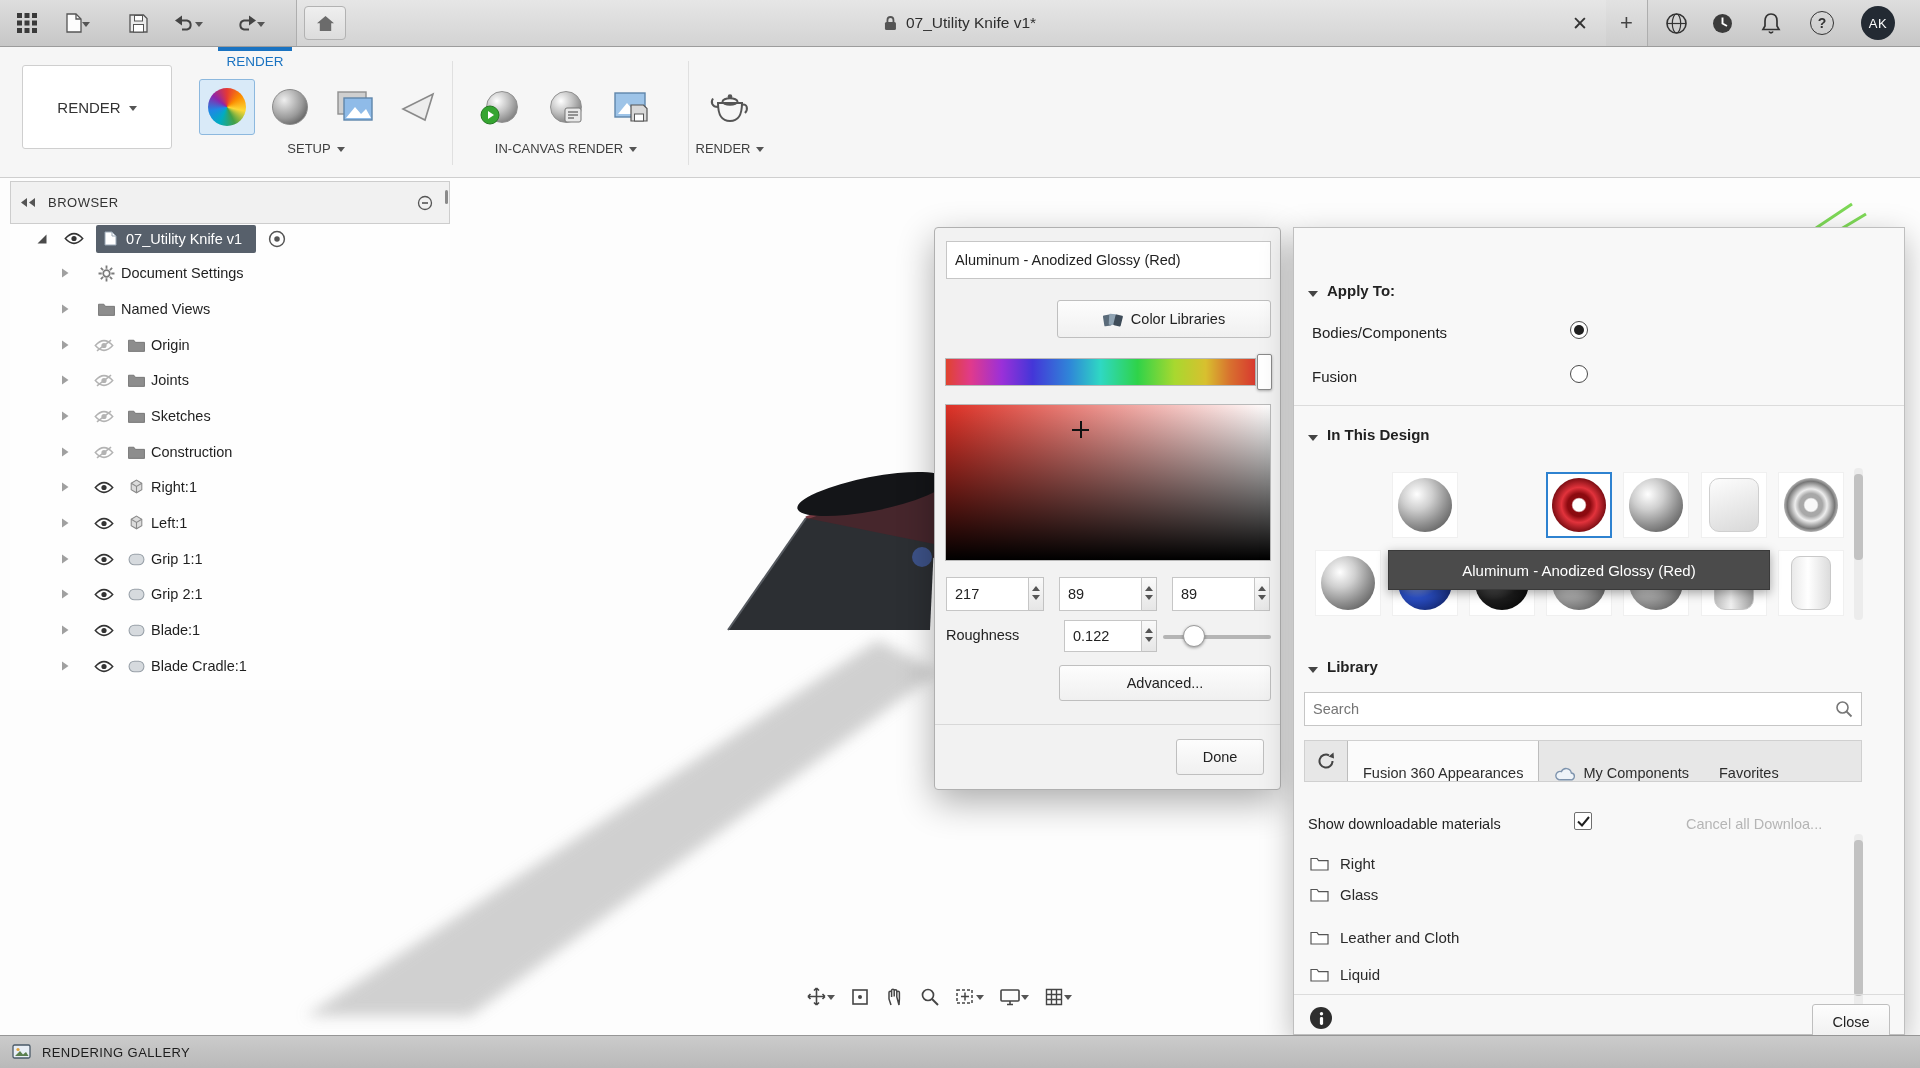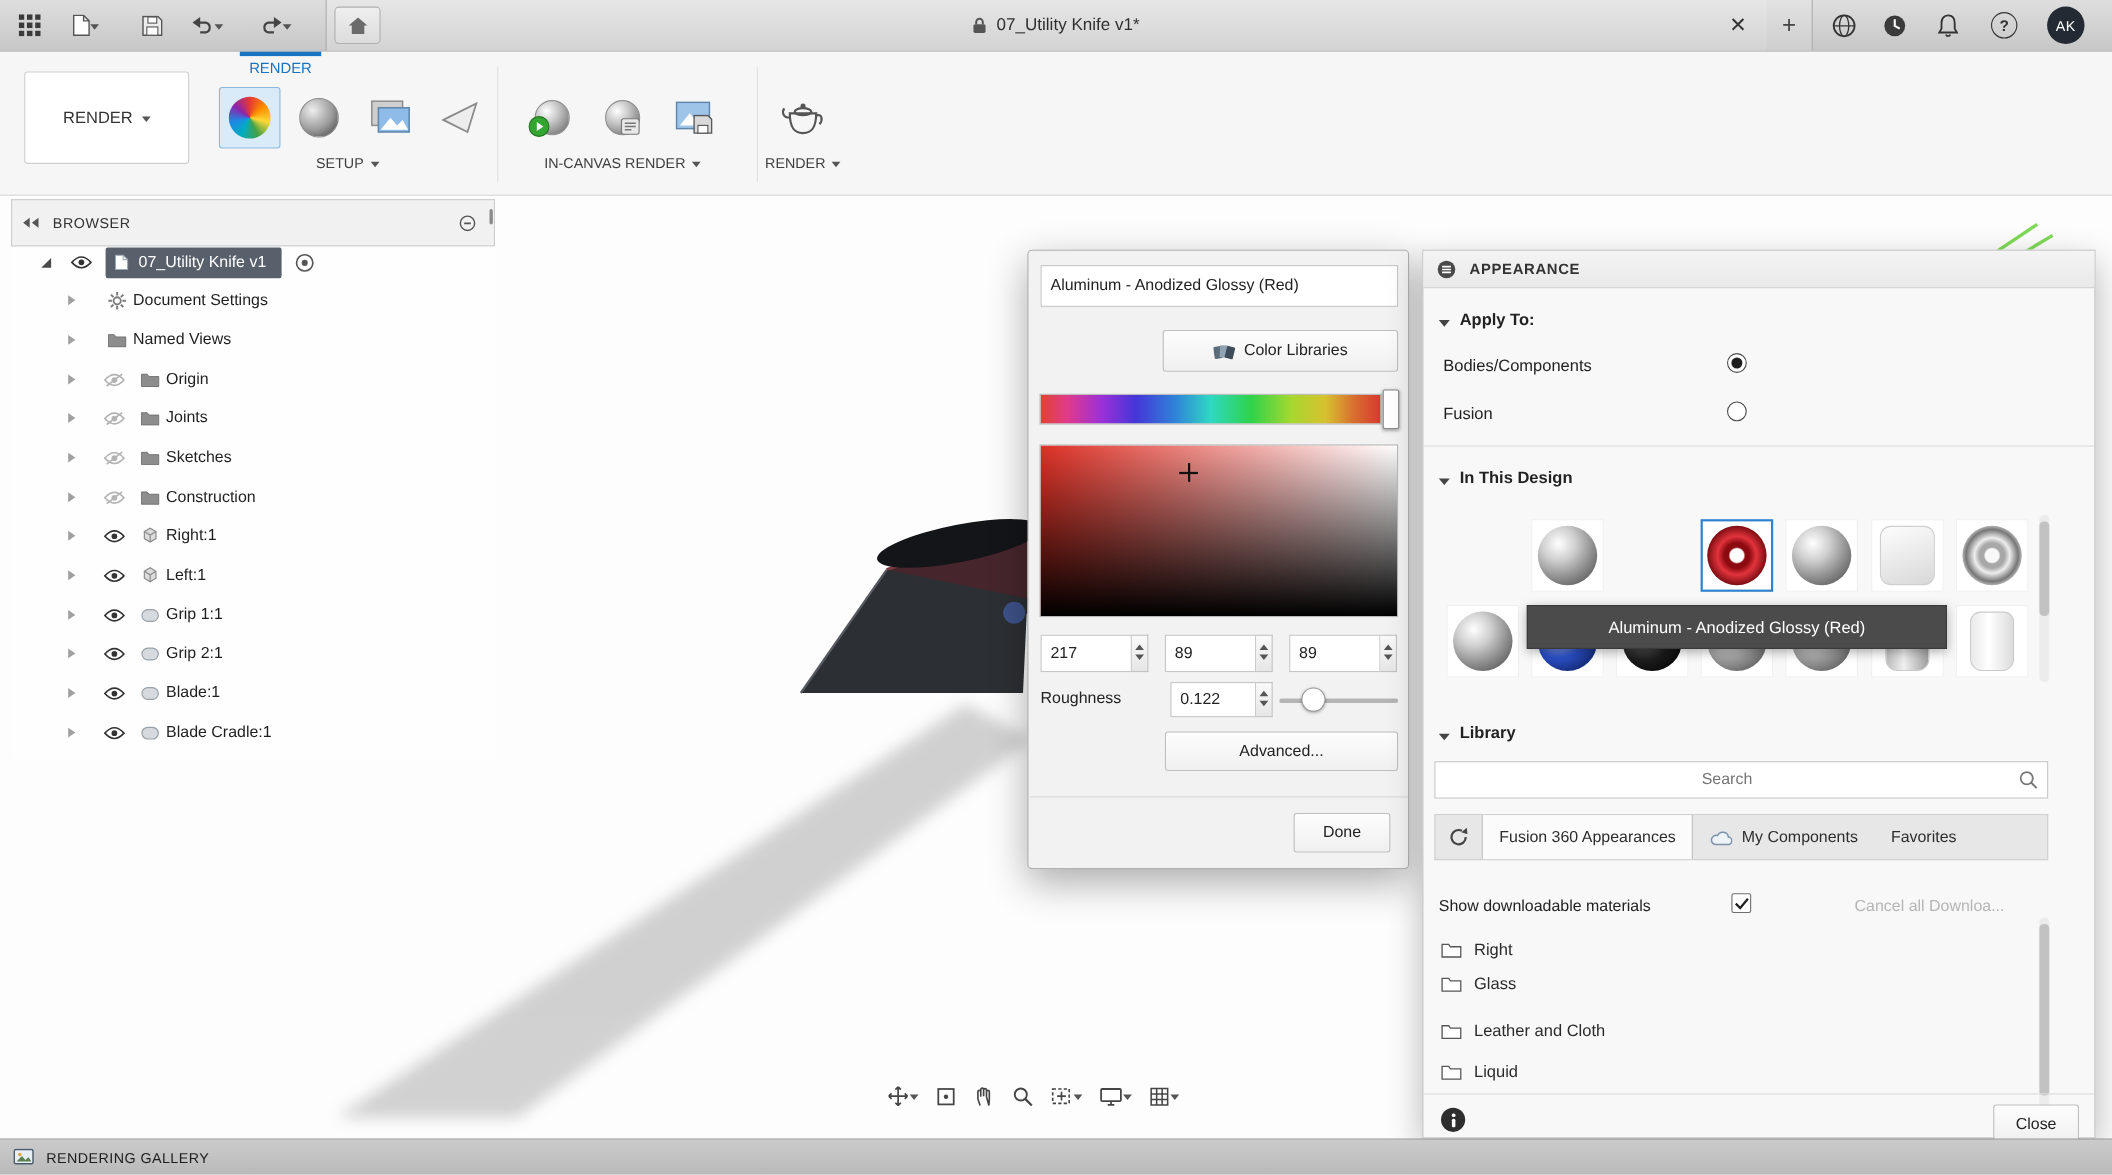--- a/index.html
+++ b/index.html
@@ -85,21 +85,21 @@
   .sph.silverring{background:radial-gradient(circle,#f8f8f8 0 16%,#a8a8a8 20% 30%,#ededed 42%,#777 62%,#d6d6d6 76%,rgba(0,0,0,0) 79%)}
   .frosted{width:50px;height:54px;border-radius:10px;background:linear-gradient(160deg,#fdfdfd,#d8d8d8);border:1px solid #cfcfcf}
   .cyl{width:40px;height:54px;border-radius:9px 9px 11px 11px;border:1px solid #c9c9c9}
   .cyl.white{background:linear-gradient(90deg,#e9e9e9,#fff 42%,#dcdcdc)}
   .cyl.gray{background:linear-gradient(90deg,#bdbdbd,#efefef 42%,#9f9f9f)}
   .tip{position:absolute;left:94px;top:322px;width:382px;height:40px;background:#4b4b4b;color:#fff;font-size:15px;display:flex;align-items:center;justify-content:center;border:1px solid #3a3a3a;box-shadow:0 3px 10px rgba(0,0,0,.35);z-index:5;white-space:nowrap}
   .sbar{position:absolute;width:9px;background:#ececec;border-radius:4px}
   .sthumb{position:absolute;width:9px;background:#c2c2c2;border-radius:4px}
   .tabbar{position:absolute;left:10px;top:512px;width:558px;height:42px;background:#e7e7e7;border:1px solid #d0d0d0;display:flex;align-items:stretch}
   .refresh-btn{width:42px;display:flex;align-items:center;justify-content:center}
-  .lib-tab{display:flex;align-items:center;gap:8px;padding:0 15px;font-size:14.5px;color:#2d2d2d}
+  .lib-tab{display:flex;align-items:flex-end;gap:8px;padding:0 15px;font-size:14.5px;color:#2d2d2d}
   .lib-tab.sel{background:#fbfbfb;border-left:1px solid #bdbdbd;border-right:1px solid #bdbdbd}
   .checkbox{position:absolute;width:18px;height:18px;border:1.4px solid #6f6f6f;border-radius:2px;background:#fff;display:flex;align-items:center;justify-content:center}
   .folder-row{position:absolute;left:16px;height:30px;display:flex;align-items:center;gap:11px;font-size:15px;color:#2a2a2a}
   .ap-close{position:absolute;left:518px;top:776px;width:78px;height:35px}
   .info-circle{position:absolute;left:16px;top:779px;width:22px;height:22px;border-radius:50%;background:#2e2e2e;display:flex;align-items:center;justify-content:center}
 
   
   .statusbar{position:absolute;left:0;top:1035px;width:1920px;height:33px;background:linear-gradient(#cbcbcb,#b9b9b9);border-top:1px solid #969696;display:flex;align-items:center;gap:11px;padding:0 12px;font-size:13px;color:#1d1d1d;letter-spacing:.4px}
 </style>
 </head>
@@ -680,27 +680,20 @@
   </div>
 
   <div style="position:absolute;left:0;top:496px;width:345px;height:1px;background:#d8d8d8"></div>
 
   <div class="cd-btn" style="position:absolute;left:241px;top:511px;width:88px;height:36px">
     <span>Done</span>
   </div>
 </div>
 
 <div class="apanel">
-  <div class="ap-hd">
-    <svg width="18" height="18" viewBox="0 0 18 18">
-        <circle cx="9" cy="9" r="8" fill="#4a4a4a"></circle>
-        <path d="M5,6.4 h8 M5,9 h8 M5,11.6 h8" stroke="#fff" stroke-width="1.4"></path>
-      </svg>
-    <span>APPEARANCE</span>
-  </div>
 
   <div class="sec" style="top:54px">
     <span class="tri-dn"></span>
     <span>Apply To:</span>
   </div>
   <div class="opt-label" style="top:96px">Bodies/Components</div>
   <div class="radio sel" style="left:276px;top:93px"></div>
   <div class="opt-label" style="top:140px">Fusion</div>
   <div class="radio" style="left:276px;top:137px"></div>
 
@@ -753,21 +746,21 @@
 
   <div class="sbar" style="left:560px;top:240px;height:152px"></div>
   <div class="sthumb" style="left:560px;top:246px;height:86px"></div>
 
   <div class="sec" style="top:430px">
     <span class="tri-dn"></span>
     <span>Library</span>
   </div>
 
   <div style="position:absolute;left:10px;top:464px;width:558px;height:34px">
-    <input class="cd-input" style="width: 558px; height: 34px; padding-right: 34px; text-align: center;" placeholder="Search">
+    <input class="cd-input" style="width: 558px; height: 34px; padding-right: 34px;" placeholder="Search">
     <svg width="18" height="18" viewBox="0 0 18 18" style="position:absolute;right:9px;top:8px">
         <circle cx="7.5" cy="7.5" r="5.5" fill="none" stroke="#777" stroke-width="1.6"></circle>
         <path d="M11.5,11.5 L16.5,16.5" stroke="#777" stroke-width="1.8"></path>
       </svg>
   </div>
 
   <div class="tabbar">
     <span class="refresh-btn">
       <svg width="20" height="20" viewBox="0 0 20 20">
           <path d="M16.5,10 A6.5,6.5 0 1 1 13,4.3" fill="none" stroke="#444" stroke-width="2"></path>

